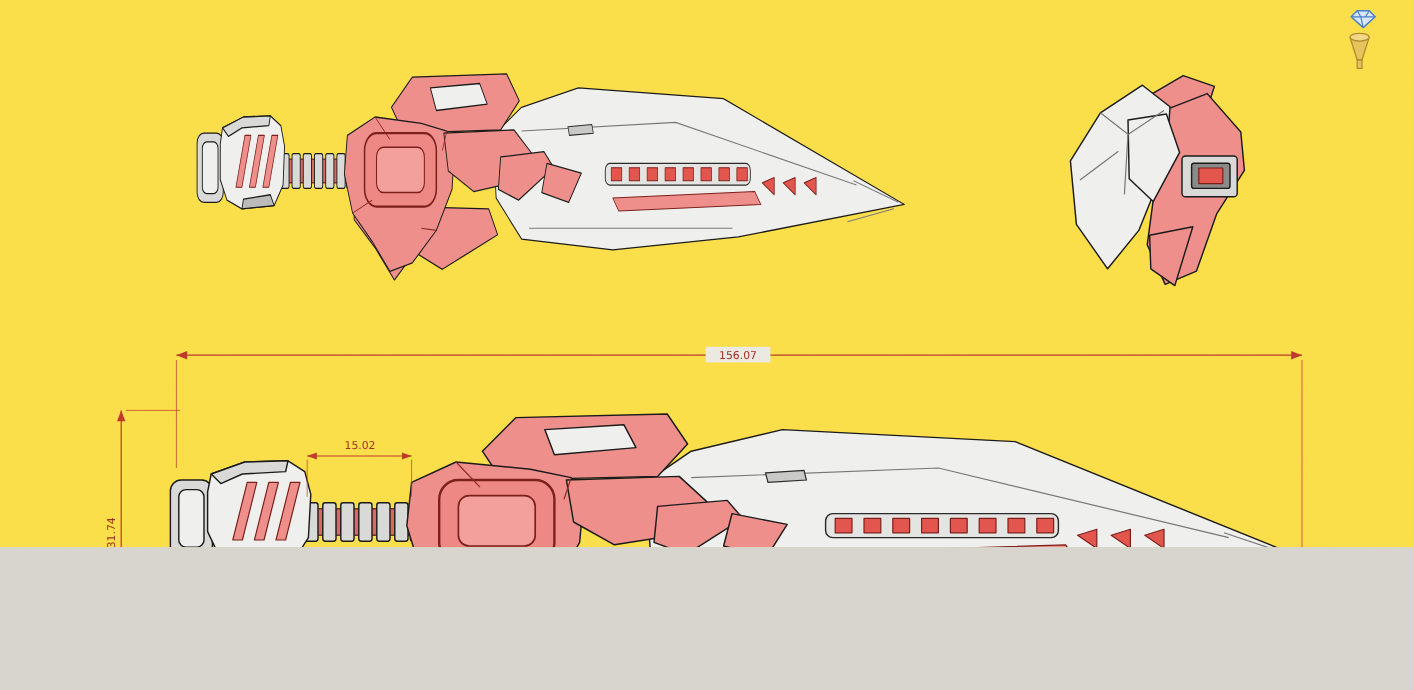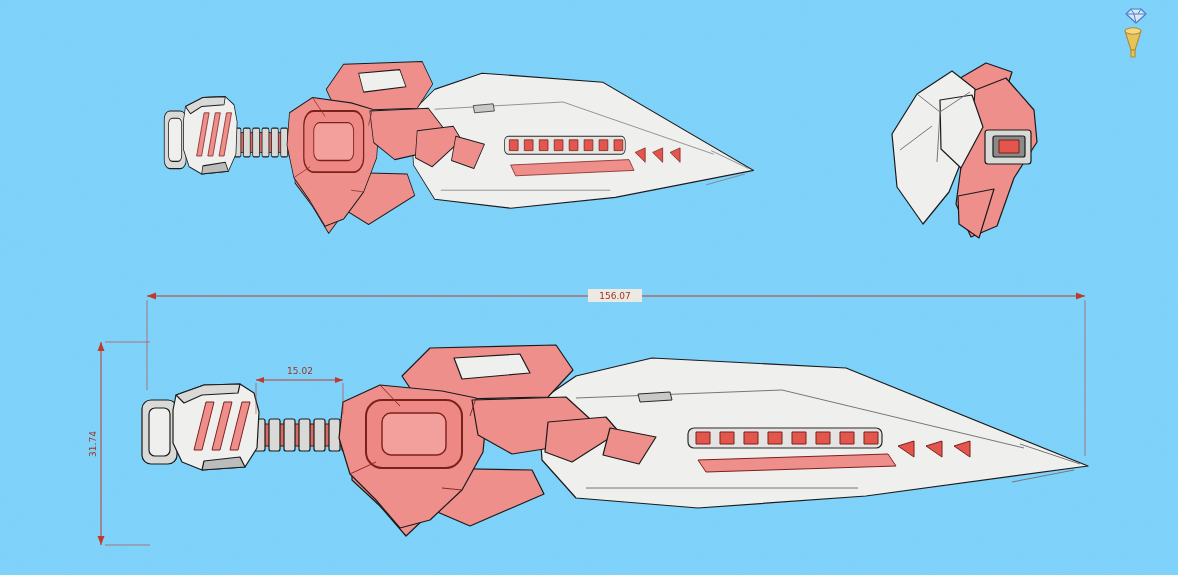--- a/index.html
+++ b/index.html
@@ -1,19 +1,19 @@
 <!DOCTYPE html>
 <html><head>
 <meta charset="utf-8">
 <style>
   html,body{margin:0;padding:0;background:#d8d5ce;}
   .canvas{
     position:relative;
-    width:1178px;height:575px;
-    background:#7dd3fc;
+    width:1178px;height:456px;
+    background:#fde047;
     overflow:hidden;
     font-family:"DejaVu Sans",sans-serif;
   }
   svg{display:block}
   
   .gray-light{fill:#efefed;stroke:#1b1b1b;stroke-width:1.2;stroke-linejoin:round}
   .gray-mid{fill:#d9d9d7;stroke:#1b1b1b;stroke-width:1.2;stroke-linejoin:round}
   .gray-dark{fill:#bcbcba;stroke:#1b1b1b;stroke-width:1.2;stroke-linejoin:round}
   .gray-dark2{fill:#8a8a88;stroke:#1b1b1b;stroke-width:1.2;stroke-linejoin:round}
   .red-part{fill:#ef8f8b;stroke:#1b1b1b;stroke-width:1.2;stroke-linejoin:round}

